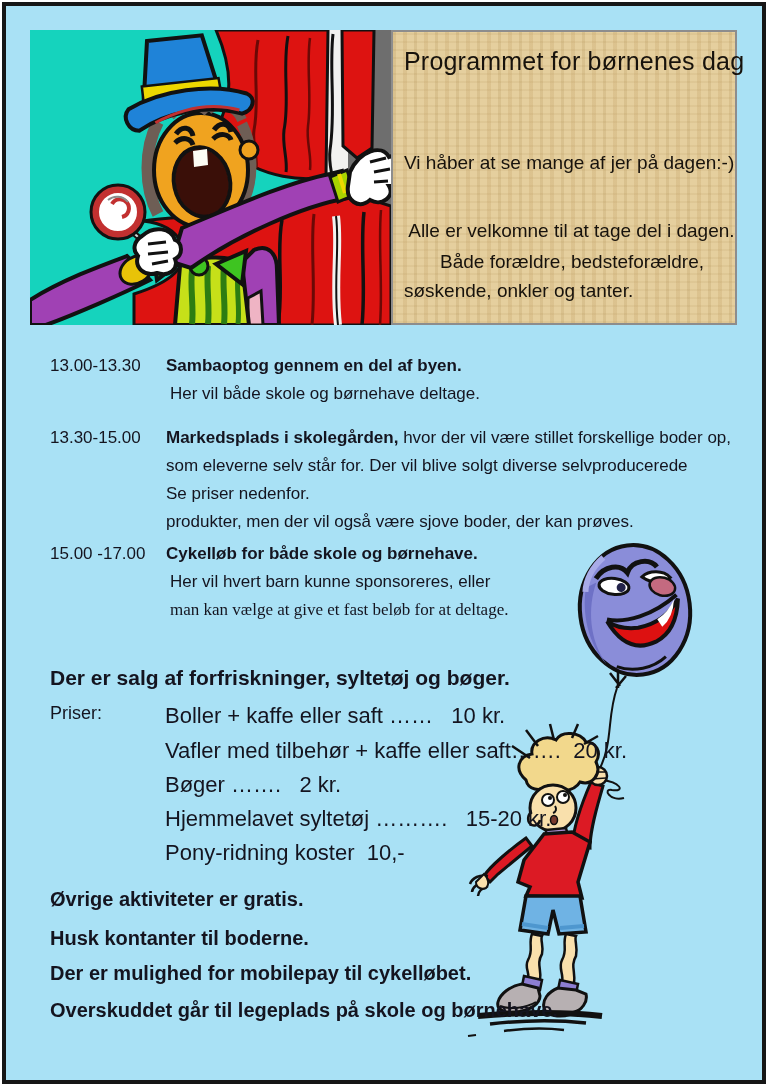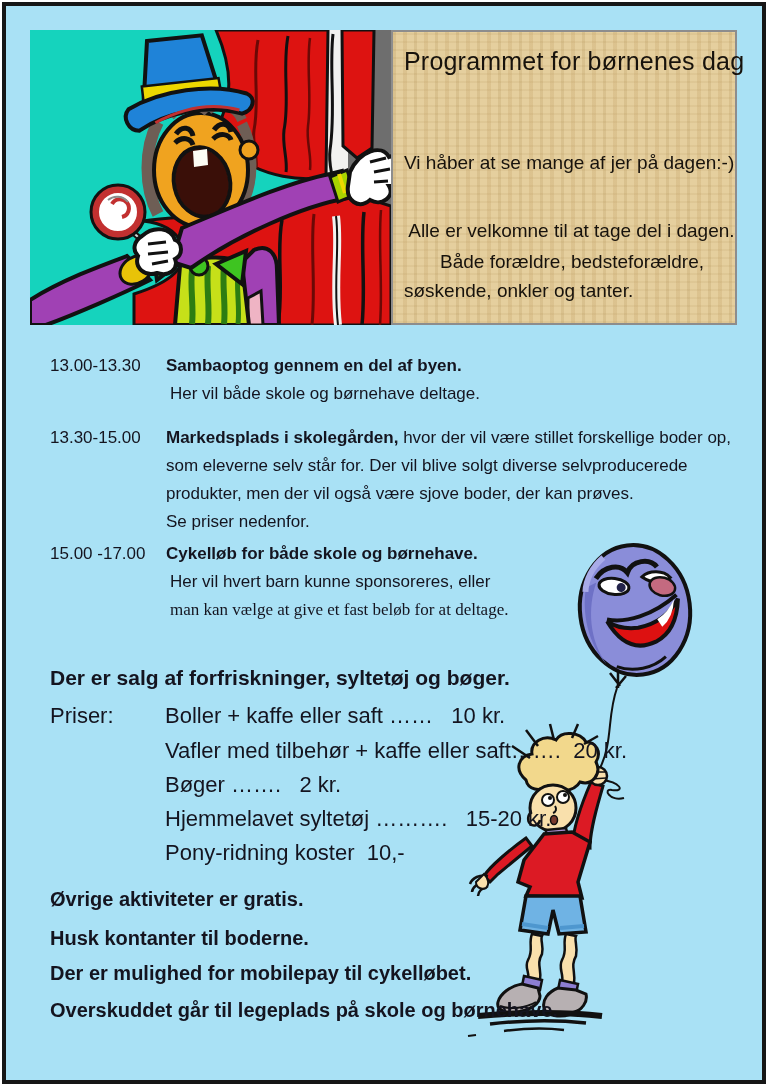--- a/index.html
+++ b/index.html
@@ -21,21 +21,21 @@
   .title-box .t{position:absolute;left:11px;white-space:pre;}
   .tb-title{font-size:25px;line-height:38px;font-weight:500;letter-spacing:0.2px;color:#17120c;}
   .tb-body{font-size:19px;color:#17120c;}
   
   .sched-row{left:0;width:768px;}
   .sched-time{position:absolute;left:50px;top:0;font-size:17px;line-height:28px;}
   .sched-desc{position:absolute;left:166px;top:0;width:580px;font-size:17px;line-height:28px;}
   .sched-desc .b{font-weight:bold;}
   
   .sales-head{left:50px;font-size:21px;font-weight:bold;white-space:pre;}
-  .price-label{left:50px;font-size:22px;white-space:pre;}
+  .price-label{left:50px;font-size:18px;white-space:pre;}
   .price-item{left:165px;font-size:22px;white-space:pre;}
   
   .foot-line{left:50px;font-size:20px;font-weight:bold;white-space:pre;}
   svg{display:block;}
 </style>
 </head>
 <body>
 
 <div class="flyer">
   <div class="flyer-bg"></div>
@@ -134,22 +134,22 @@
       <div><span class="b">Sambaoptog gennem en del af byen.</span></div>
       <div style="padding-left:4px;">Her vil både skole og børnehave deltage.</div>
     </div>
   </div>
 
   <div class="abs sched-row" style="top:424px;">
     <div class="sched-time">13.30-15.00</div>
     <div class="sched-desc">
       <div><span class="b">Markedsplads i skolegården,</span><span> hvor der vil være stillet forskellige boder op,</span></div>
       <div>som eleverne selv står for. Der vil blive solgt diverse selvproducerede</div>
+      <div>Se priser nedenfor.</div>
       <div>produkter, men der vil også være sjove boder, der kan prøves.</div>
-      <div>Se priser nedenfor.</div>
     </div>
   </div>
 
   <div class="abs sched-row" style="top:540px;">
     <div class="sched-time">15.00 -17.00</div>
     <div class="sched-desc">
       <div><span class="b">Cykelløb for både skole og børnehave.</span></div>
       <div style="padding-left:4px;">Her vil hvert barn kunne sponsoreres, eller</div>
       <div style="padding-left:4px;font-family:Liberation Serif, serif;">man kan vælge at give et fast beløb for at deltage.</div>
     </div>

